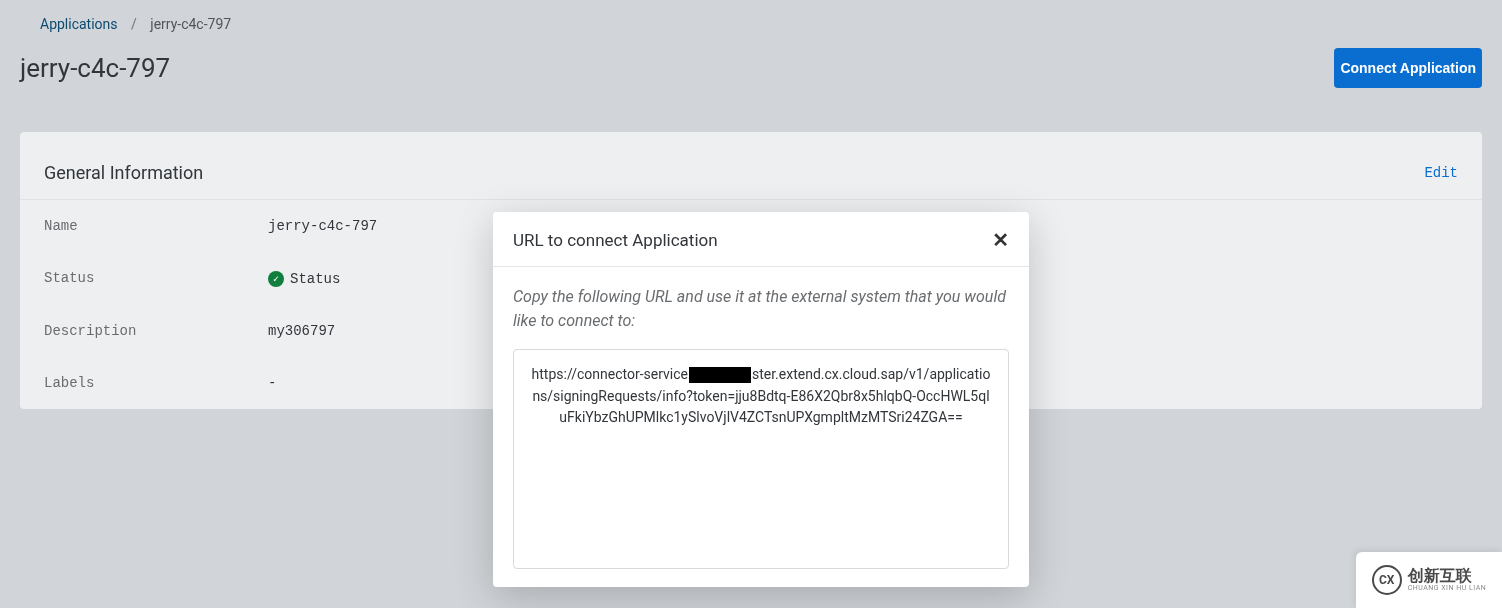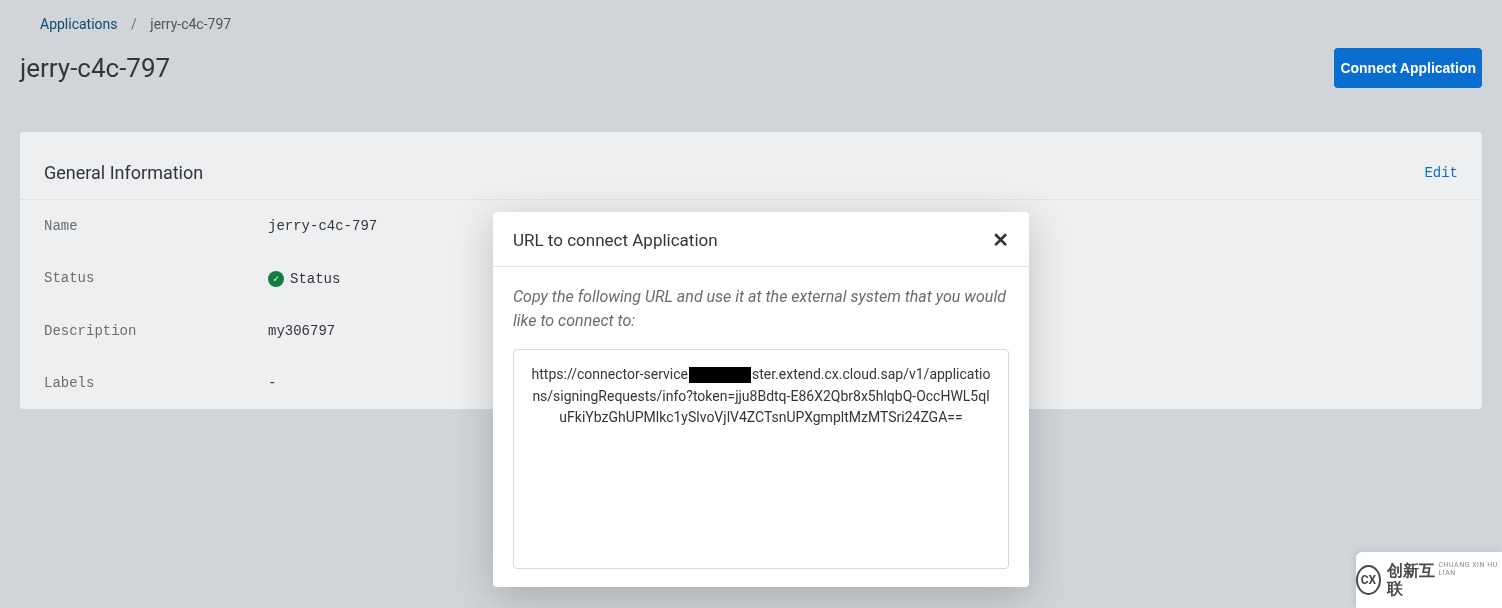--- a/index.html
+++ b/index.html
@@ -203,21 +203,21 @@
   display: flex;
   align-items: center;
   justify-content: center;
   font-size: 12px;
   font-weight: 700;
   color: #4a4a4a;
   position: relative;
 }
 .wm-text {
   display: flex;
-  flex-direction: row;
+  flex-direction: column;
   line-height: 1.1;
 }
 .wm-cn {
   font-size: 16px;
   font-weight: 700;
   color: #4a4a4a;
 }
 .wm-en {
   font-size: 7px;
   letter-spacing: 0.5px;

